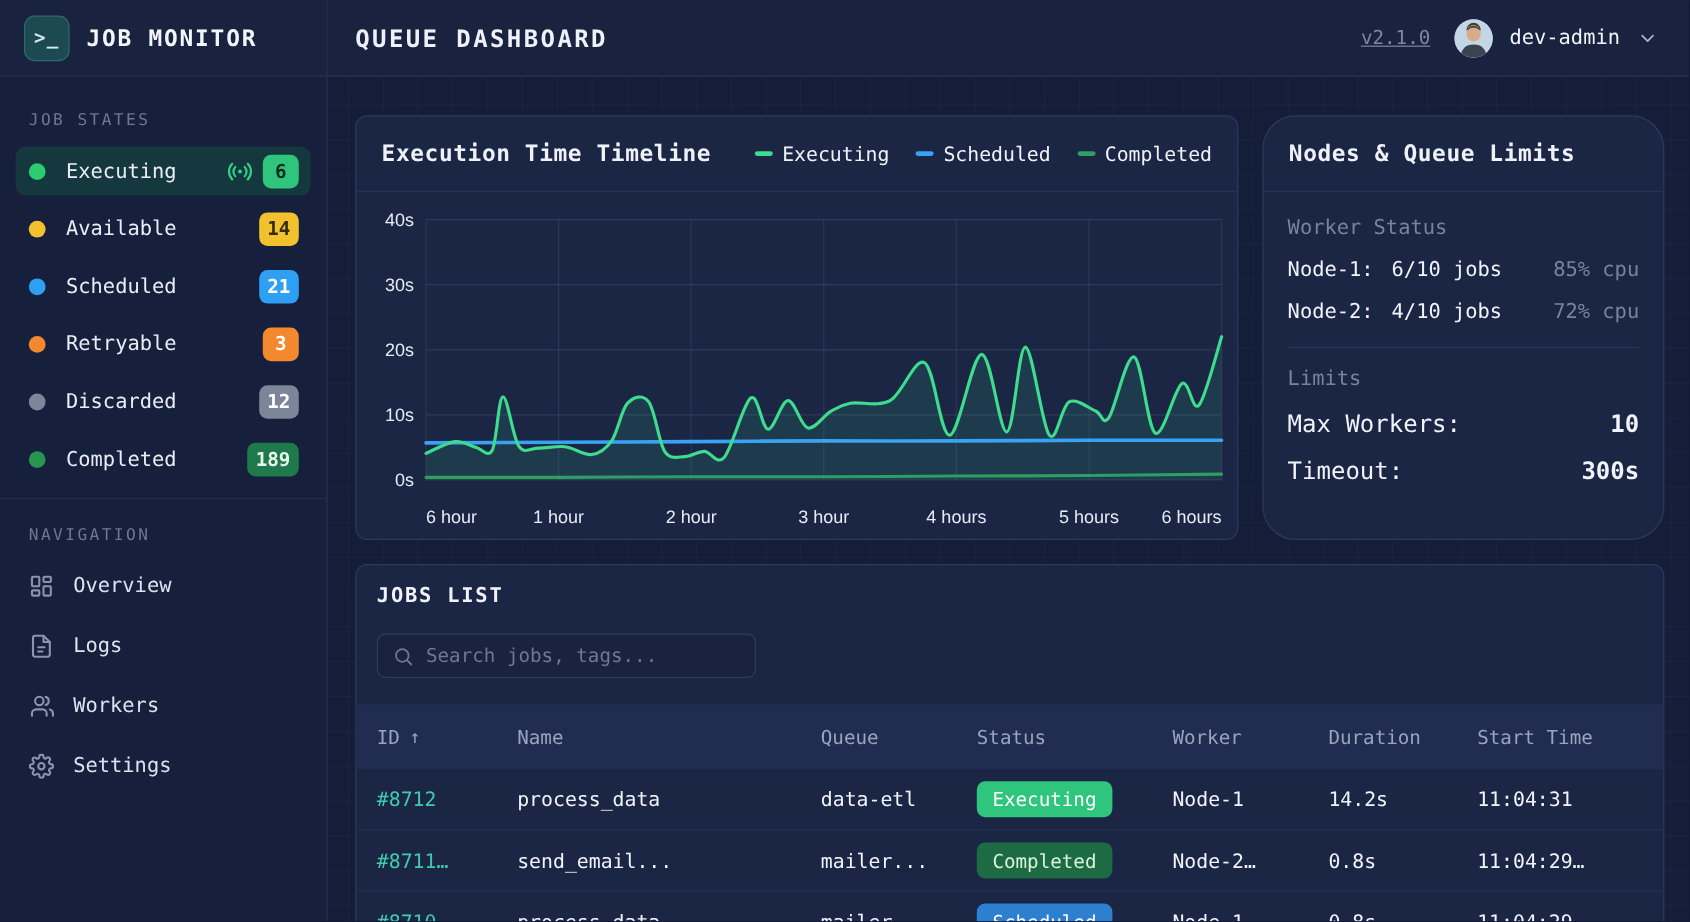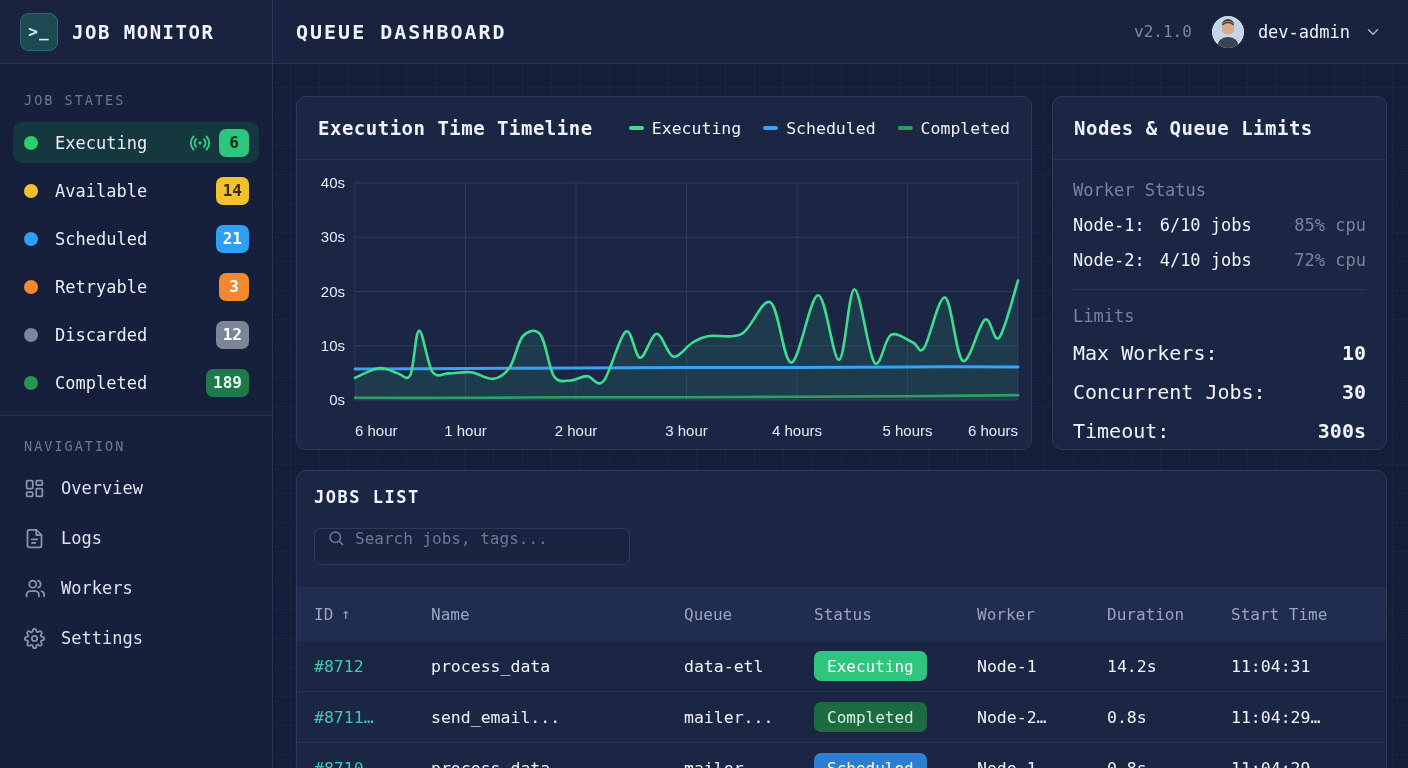--- a/index.html
+++ b/index.html
@@ -17,21 +17,21 @@
   
   .brand{ grid-area:1/1; background:#19233f; border-bottom:1px solid #27335a; border-right:1px solid #27335a;
     display:flex; align-items:center; gap:14px; padding:0 0 0 20px; }
   .logo{ width:38px; height:38px; border-radius:9px; background:#1d4a52; border:1px solid #2c6b6d;
     display:flex; align-items:center; justify-content:center; color:#d6e9ee; font-size:16px; font-weight:bold; letter-spacing:1px;}
   .brand h1{ font-size:19px; letter-spacing:1.5px; font-weight:bold; color:#f2f5fa; }
   .topbar{ grid-area:1/2; background:#19233f; border-bottom:1px solid #27335a;
     display:flex; align-items:center; padding:0 26px 0 23px; }
   .topbar h2{ font-size:20px; letter-spacing:2px; font-weight:bold; color:#eef1f8; }
   .topbar-right{ margin-left:auto; display:flex; align-items:center; gap:14px; }
-  .version{ color:#7d87a0; font-size:16px; margin-right:6px;}
+  .version{ color:#7d87a0; font-size:16px; margin-right:6px;text-decoration:underline;}
   .avatar{ width:32px; height:32px; border-radius:50%; overflow:hidden; background:#cfdeea; flex:0 0 auto;}
   .user-name{ font-size:17px; color:#f0f3f9; }
   .icon{ display:inline-flex; align-items:center; justify-content:center; }
   .icon svg{ stroke:currentColor; fill:none; stroke-width:2; stroke-linecap:round; stroke-linejoin:round; }
   .chev{ color:#aab3c8; }
 
   
   .sidebar{ grid-area:2/1; background:#161f3b; border-right:1px solid #27335a; padding:28px 13px 0 13px; }
   .section-label{ color:#6d7891; font-size:13.5px; letter-spacing:2px; margin:0 0 14px 11px; }
   .side-item{ display:flex; align-items:center; height:41px; padding:0 10px 0 11px; border-radius:9px; margin-bottom:7px; cursor:pointer;}
@@ -52,36 +52,36 @@
   .main{ grid-area:2/2; padding:32px 21px 0 23px; overflow:hidden; }
   .row1{ display:flex; gap:20px; }
   .card{ background:#1b2644; border:1px solid #2c3a5e; border-radius:10px; }
   .chart-card{ width:736px; height:354px; }
   .card-head{ display:flex; align-items:center; padding:0 21px; height:63px; border-bottom:1px solid #253158; }
   .card-head h3{ font-size:19px; font-weight:bold; color:#eef2f8; letter-spacing:0.5px;}
   .legend{ margin-left:auto; display:flex; align-items:center; gap:22px; }
   .legend-item{ display:flex; align-items:center; gap:8px; font-size:16.5px; color:#eef2f8;}
   .legend-swatch{ width:15px; height:4px; border-radius:2px; display:inline-block;}
 
-  .nodes-card{ flex:1; height:354px; }
+  .nodes-card{ flex:1; height:354px;border-radius:28px; }
   .nodes-body{ padding:20px 20px 0 20px; }
   .sub-label{ color:#78839c; font-size:17px; margin-bottom:4px;}
   .node-row{ display:flex; align-items:baseline; margin-top:15px; font-size:17px;}
   .node-name,.node-jobs{ color:#f0f3f9; }
   .node-jobs{ margin-left:15px; }
   .node-cpu{ margin-left:auto; color:#78839c; }
   .nodes-hr{ border:none; border-top:1px solid #2a3658; margin:19px 0 16px 0;}
   .limit-row{ display:flex; margin-top:15px; font-size:20px; color:#f0f3f9;}
   .limit-val{ margin-left:auto; font-weight:bold;}
 
   .jobs-card{ margin-top:20px; width:1091px; height:380px; overflow:hidden;}
   .jobs-top{ padding:16px 16px 0 17px; }
   .jobs-top h3{ font-size:17px; letter-spacing:1.5px; color:#f0f3f9; }
   .jobs-controls{ display:flex; align-items:center; margin-top:21px; padding-bottom:22px;}
-  .search{ display:flex; align-items:flex-start; gap:10px; width:316px; height:37px; border:1px solid #2c3a5e;
+  .search{ display:flex; align-items:center; gap:10px; width:316px; height:37px; border:1px solid #2c3a5e;
     border-radius:7px; background:#19233f; padding:0 12px; color:#6d7891;}
   .search input{ background:transparent; border:none; outline:none; color:#cdd4e4;
     font-family:inherit; font-size:16px; width:100%; }
   .search input::placeholder{ color:#6d7891; }
   .filters{ margin-left:auto; display:flex; align-items:center; gap:16px; }
   .filter{ display:flex; align-items:center; gap:12px; font-size:17px; color:#eef2f8;}
   .select{ display:flex; align-items:center; gap:14px; border:1px solid #2c3a5e; border-radius:7px;
     background:#19233f; height:37px; padding:0 12px 0 14px; font-size:16.5px; color:#e8ecf5; cursor:pointer;}
   .select .chev{ color:#8a94ad; }
 
@@ -295,24 +295,20 @@
               </div>
             </div>
           <hr class="nodes-hr">
           <div class="sub-label">Limits</div>
           <div id="limits">
               <div class="limit-row">
                 <span>Max Workers:</span>
                 <span class="limit-val">10</span>
               </div>
               <div class="limit-row">
-                <span>Concurrent Jobs:</span>
-                <span class="limit-val">30</span>
-              </div>
-              <div class="limit-row">
                 <span>Timeout:</span>
                 <span class="limit-val">300s</span>
               </div>
             </div>
         </div>
       </section>
     </div>
 
     <section class="card jobs-card">
       <div class="jobs-top">

